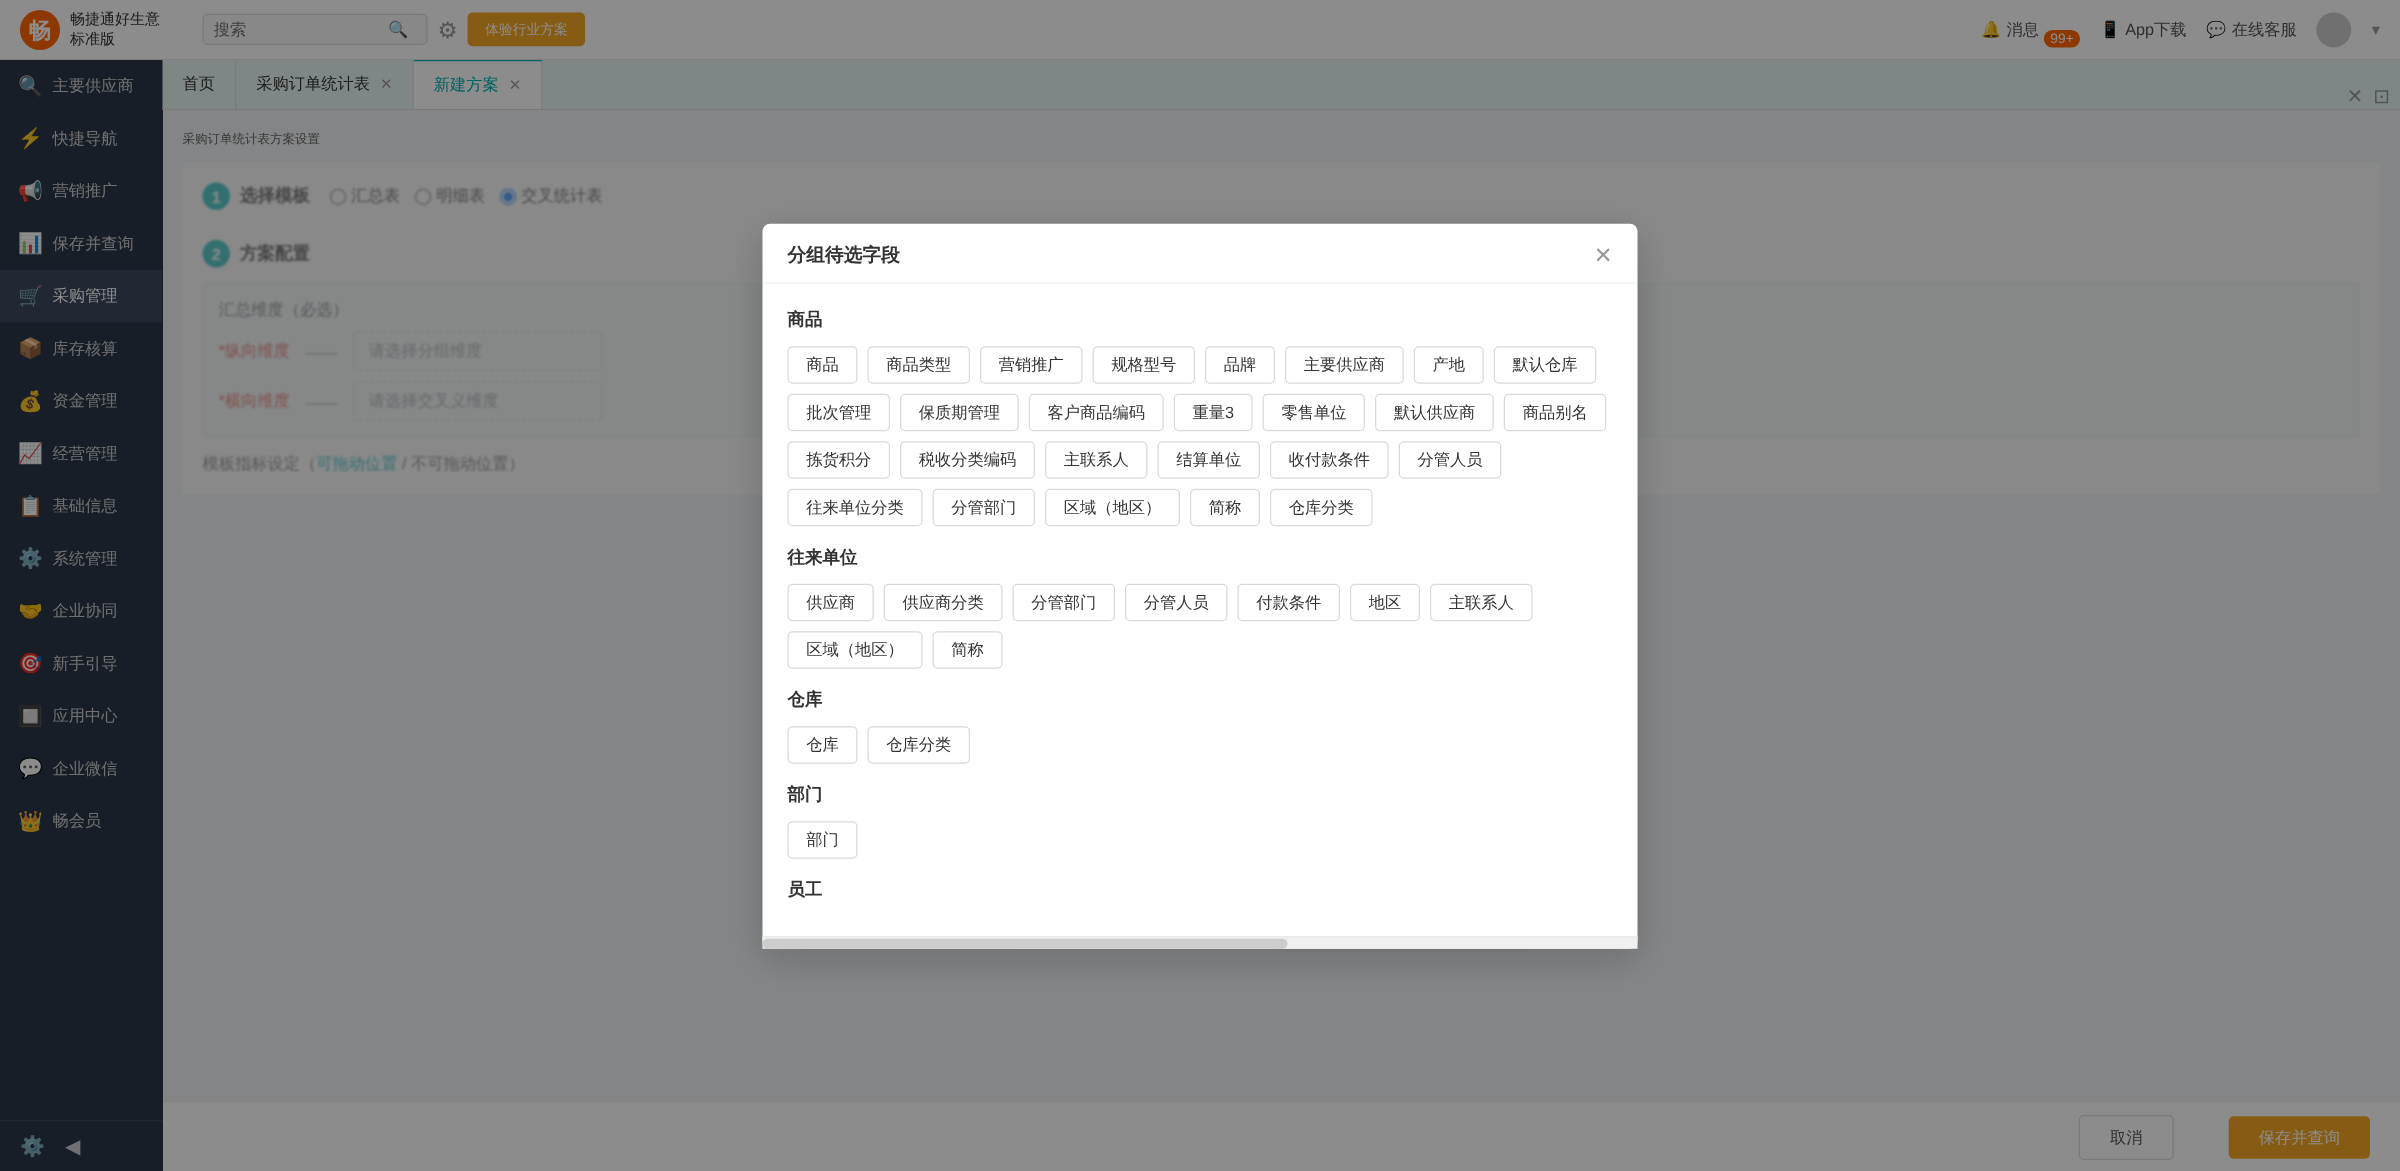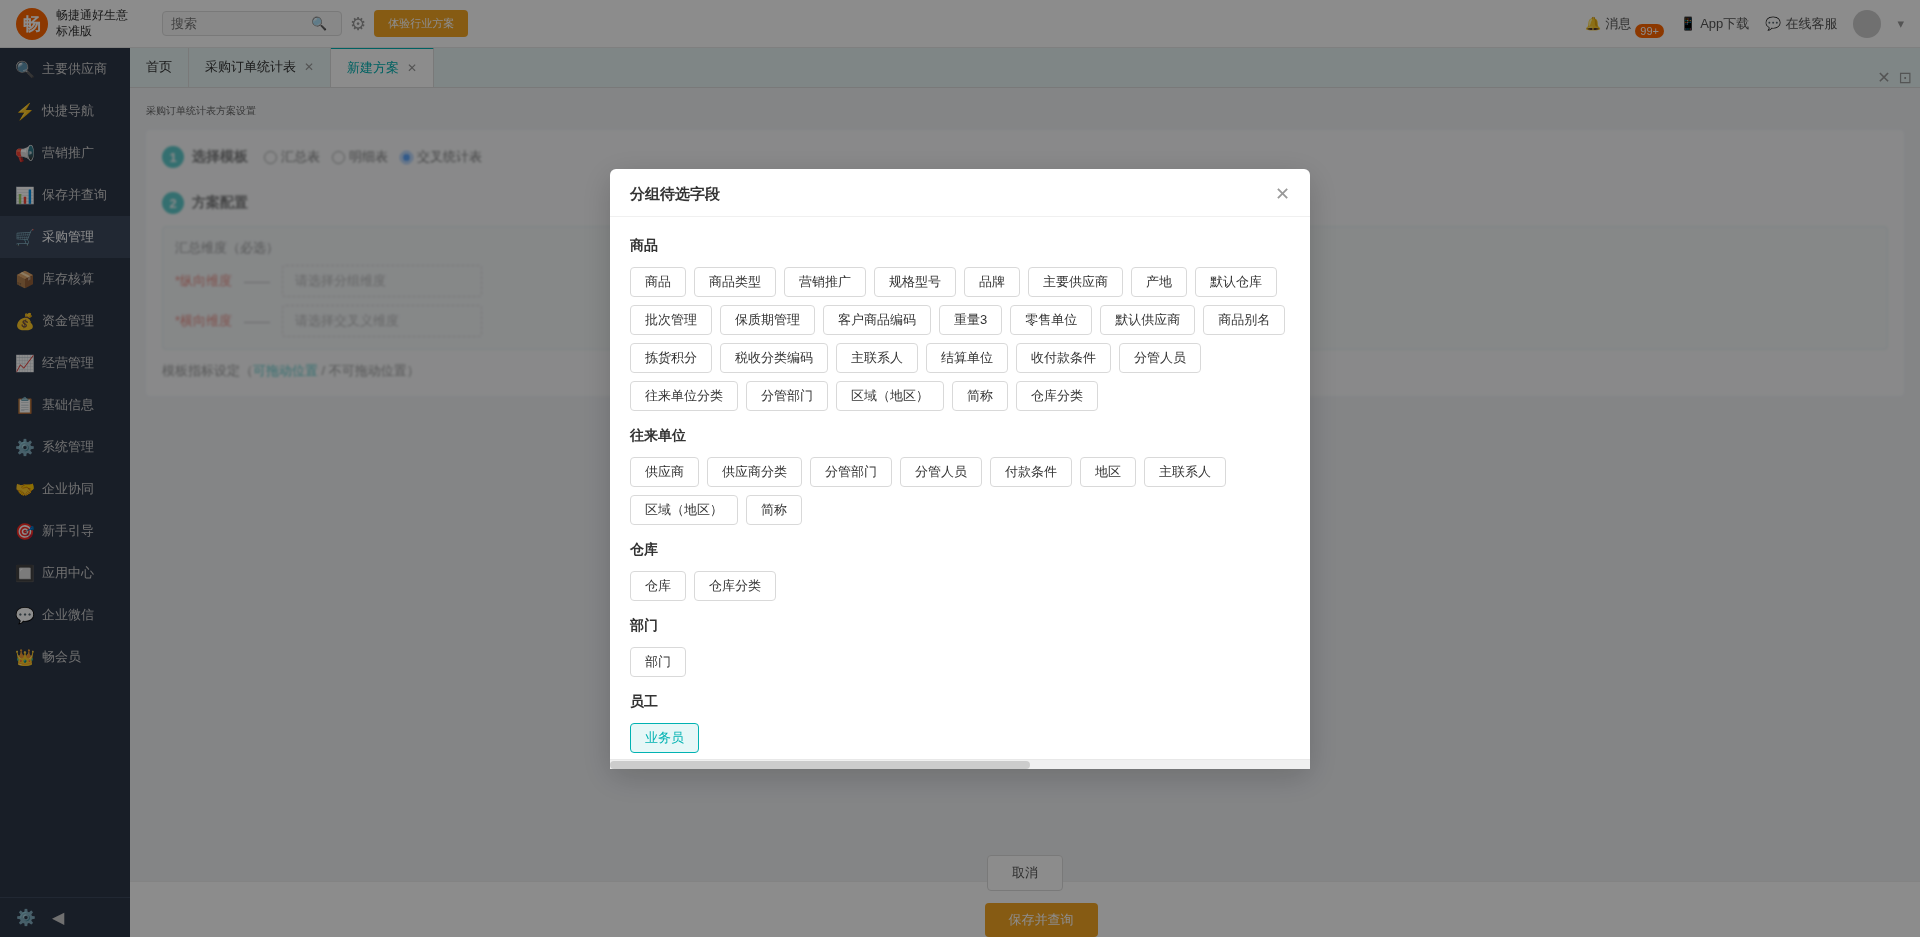--- a/index.html
+++ b/index.html
@@ -190,21 +190,20 @@
     .action-bar {
       position: fixed;
       bottom: 0; left: 130px; right: 0;
       height: 56px;
       background: #fff;
       border-top: 1px solid #eee;
       display: flex; align-items: center; justify-content: flex-end;
       padding: 0 24px;
       gap: 12px;
       z-index: 200;
-      flex-direction: column;
     }
     .btn-cancel {
       padding: 8px 24px;
       border: 1px solid #ddd;
       background: #fff;
       border-radius: 4px;
       cursor: pointer;
       font-size: 13px;
       color: #555;
     }
@@ -519,23 +518,20 @@
       <button class="field-tag">仓库</button>
       <button class="field-tag">仓库分类</button>
     </div>
 
     <div class="section-title">部门</div>
     <div class="field-grid">
       <button class="field-tag">部门</button>
     </div>
 
     <div class="section-title">员工</div>
-    <div class="field-grid">
-      <button class="field-tag selected">业务员</button>
-    </div>
 
   </div>
   <div class="modal-scrollbar">
     <div class="modal-scrollbar-thumb"></div>
   </div>
 </div>
 
 <div class="action-bar">
   <button class="btn-cancel">取消</button>
   <button class="btn-save">保存并查询</button>

